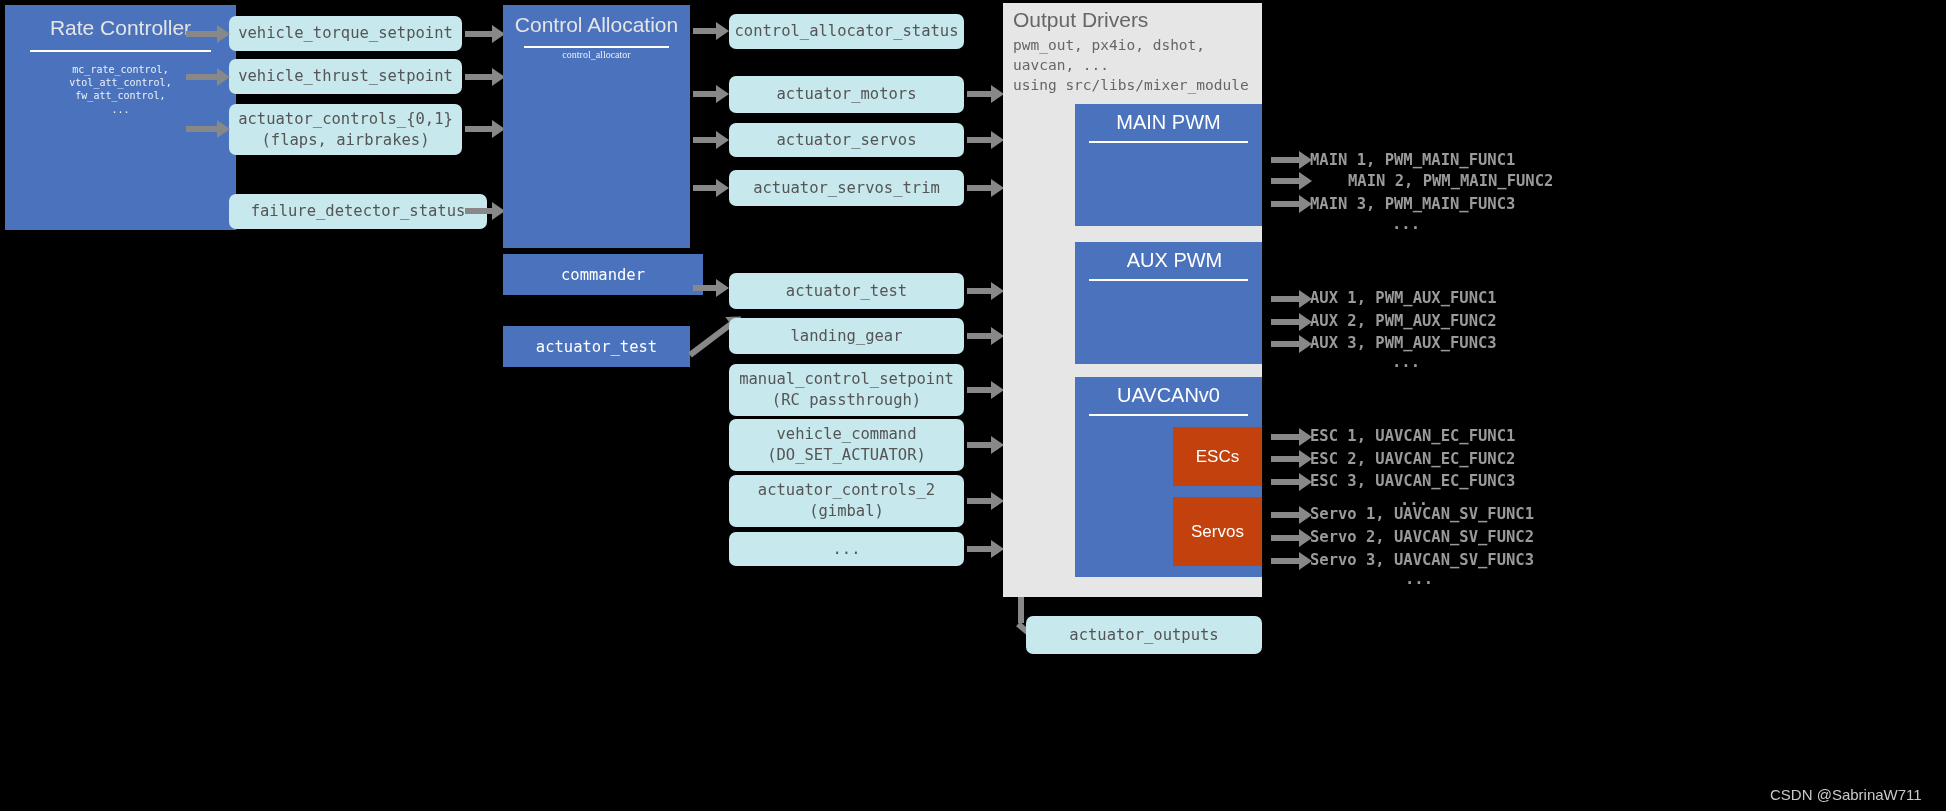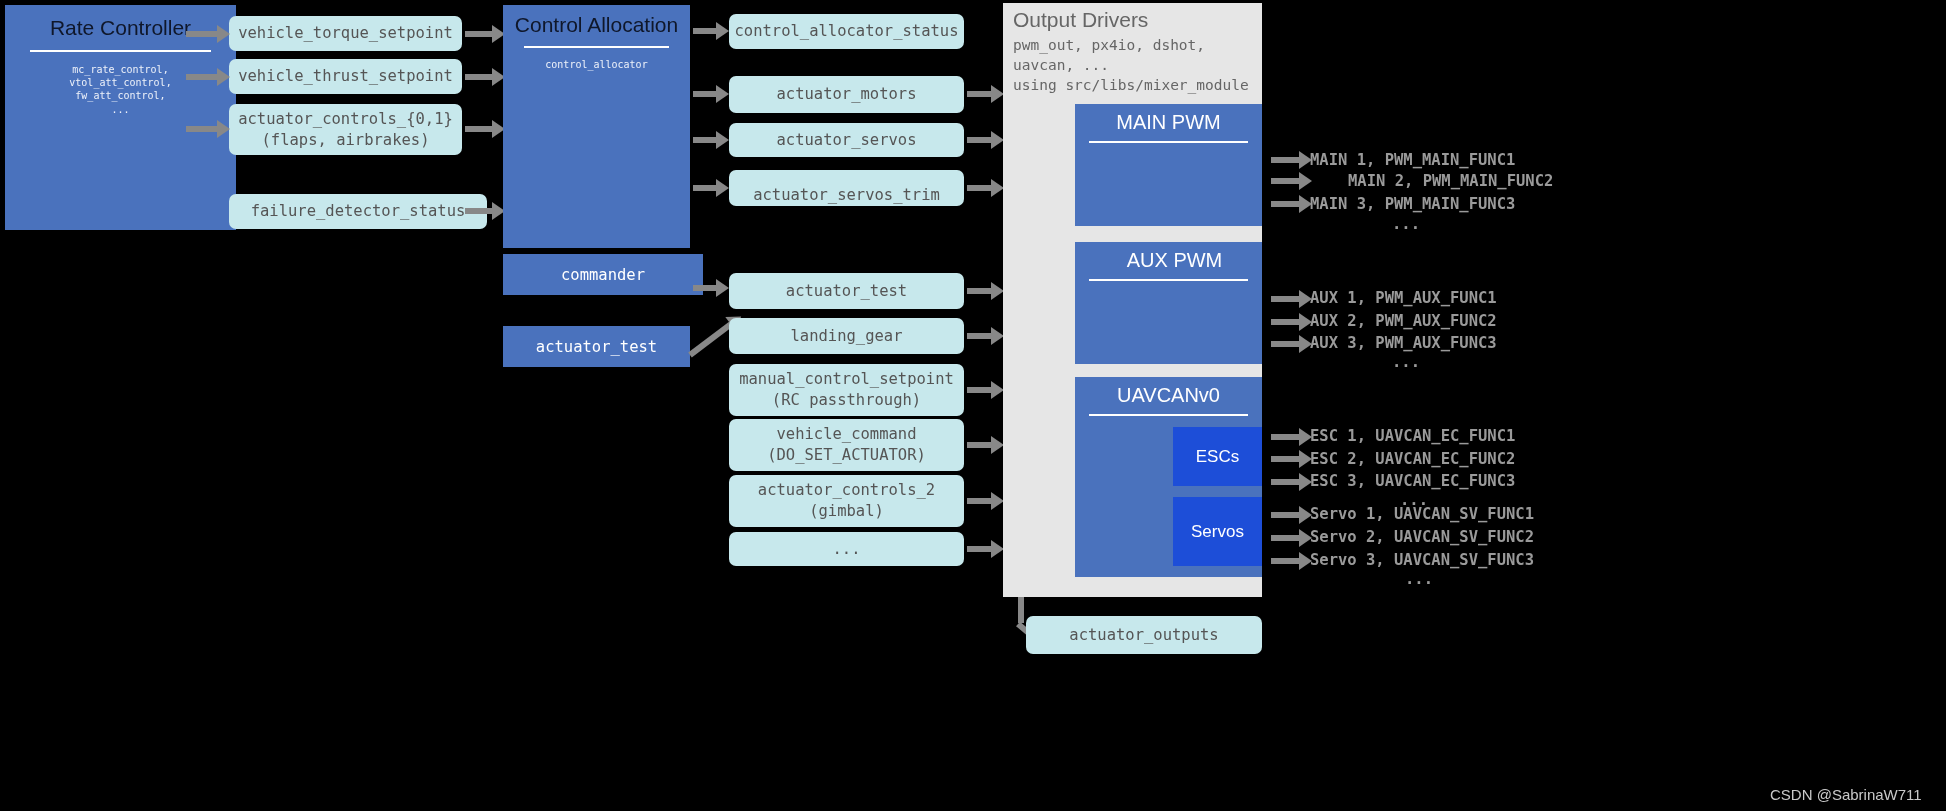--- a/index.html
+++ b/index.html
@@ -27,21 +27,21 @@
   .mod {
     background: #4a72bd;
     color: #ffffff;
     display: flex;
     flex-direction: column;
     align-items: center;
   }
   .mod-title {
     font-family: "Liberation Sans", sans-serif;
     font-size: 21px;
-    color: #0f172a;
+    color: #e5e5e5;
     text-align: center;
     white-space: nowrap;
   }
   .mod-rule {
     height: 2px;
     background: #ffffff;
     width: 78%;
   }
   .mod-sub {
     font-family: "DejaVu Sans Mono", monospace;
@@ -115,21 +115,21 @@
     color: #ffffff;
     white-space: nowrap;
   }
   .drv-rule {
     position: absolute;
     height: 2px;
     background: #ffffff;
   }
   .sub-card {
     position: absolute;
-    background: #1d4ed8;
+    background: #c2410c;
     display: flex;
     align-items: center;
     justify-content: center;
     font-family: "Liberation Sans", sans-serif;
     font-size: 17px;
     color: #ffffff;
     white-space: nowrap;
   }
 
   
@@ -250,40 +250,40 @@
   <div class="arrow" style="left:186px; top:126px; width:32px;"></div>
 
   <div class="arrow" style="left:465px; top:31px; width:28px;"></div>
   <div class="arrow" style="left:465px; top:74px; width:28px;"></div>
   <div class="arrow" style="left:465px; top:126px; width:28px;"></div>
   <div class="arrow" style="left:465px; top:208px; width:28px;"></div>
 
   <div class="node mod" style="left:503px; top:5px; width:187px; height:243px; padding-top:8px;">
     <div class="mod-title">Control Allocation</div>
     <div class="mod-rule" style="margin-top:9px;"></div>
-    <div class="mod-sub" style="margin-top:10px;">control_allocator</div>
+    <div class="mod-sub" style="font-family:Liberation Serif, serif;">control_allocator</div>
   </div>
 
   <div class="node mod-mono" style="left:503px; top:254px; width:200px; height:41px;">
     <span>commander</span>
   </div>
   <div class="node mod-mono" style="left:503px; top:326px; width:187px; height:41px;">
     <span>actuator_test</span>
   </div>
 
   <div class="node topic" style="left:729px; top:14px; width:235px; height:35px;">
     <span>control_allocator_status</span>
   </div>
   <div class="node topic" style="left:729px; top:76px; width:235px; height:37px;">
     <span>actuator_motors</span>
   </div>
   <div class="node topic" style="left:729px; top:123px; width:235px; height:34px;">
     <span>actuator_servos</span>
   </div>
-  <div class="node topic" style="left:729px; top:170px; width:235px; height:36px;align-items:flex-end;">
+  <div class="node topic" style="left:729px; top:170px; width:235px; height:36px;">
     <span>actuator_servos_trim</span>
   </div>
 
   <div class="arrow" style="left:693px; top:28px; width:24px;"></div>
   <div class="arrow" style="left:693px; top:91px; width:24px;"></div>
   <div class="arrow" style="left:693px; top:137px; width:24px;"></div>
   <div class="arrow" style="left:693px; top:185px; width:24px;"></div>
 
   <div class="arrow" style="left:693px; top:285px; width:24px;"></div>
 

